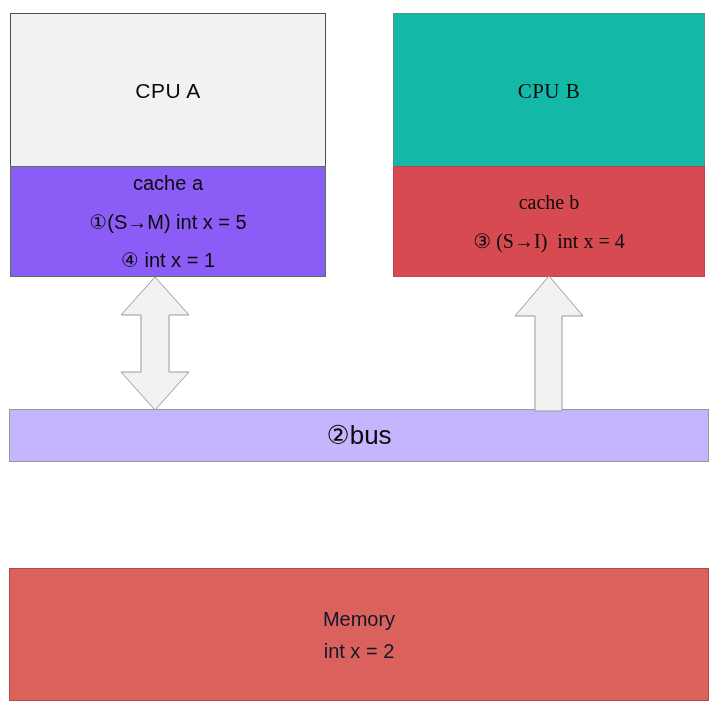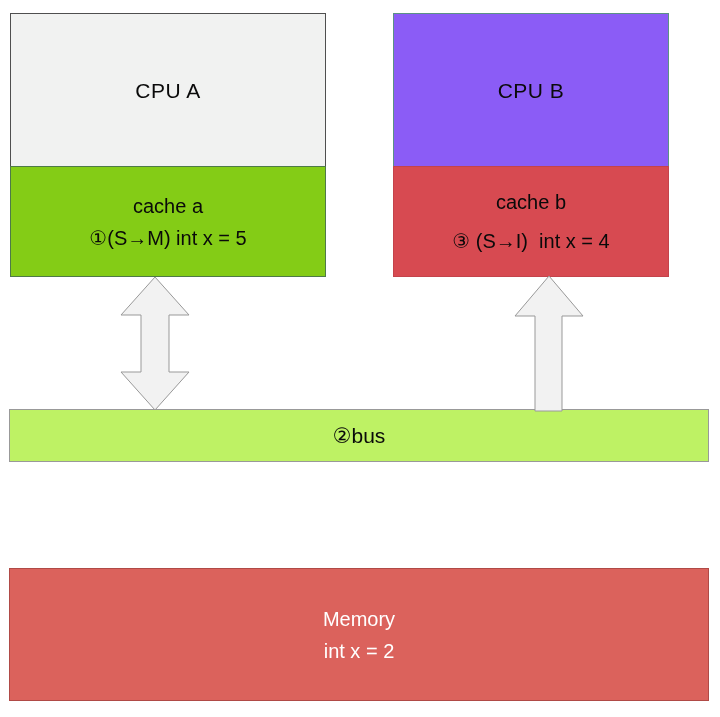--- a/index.html
+++ b/index.html
@@ -23,23 +23,24 @@
     height: 264px;
     background: #f1f2f1;
   }
   .cpu-box.a {
     left: 10px;
     width: 316px;
     border: 1px solid #4f4f4f;
   }
   .cpu-box.b {
     left: 393px;
-    width: 276px;
+    width: 312px;
     border: 1px solid #5b9186;
-    background: #8b5cf6;
+    background: #14b8a6;
+    font-family: Liberation Serif, serif;
   }
   .cpu-title {
     position: absolute;
     top: 0;
     left: 0;
     right: 0;
     height: 154px;
     display: flex;
     align-items: center;
     justify-content: center;
@@ -52,22 +53,23 @@
     left: -1px;
     right: -1px;
     bottom: -1px;
     height: 111px;
     display: flex;
     flex-direction: column;
     align-items: center;
     justify-content: center;
   }
   .cache-section.a {
-    background: #84cc16;
+    background: #8b5cf6;
     border: 1px solid #4e7a48;
+    justify-content: space-between;
   }
   .cache-section.b {
     background: #d74a51;
     border: 1px solid #c4434b;
     gap: 7px;
   }
   .cache-line {
     font-size: 20px;
     line-height: 32px;
     color: #0a0a0a;
@@ -75,44 +77,44 @@
     text-align: center;
   }
 
   
   .bus {
     position: absolute;
     left: 9px;
     top: 409px;
     width: 700px;
     height: 53px;
-    background: #bef264;
+    background: #c4b5fd;
     border: 1px solid #999999;
     display: flex;
     align-items: center;
     justify-content: center;
-    font-size: 21px;
+    font-size: 26px;
     color: #0a0a0a;
   }
 
   
   .memory {
     position: absolute;
     left: 9px;
     top: 568px;
     width: 700px;
     height: 133px;
     background: #db625c;
     border: 1px solid #b04a46;
     display: flex;
     flex-direction: column;
     align-items: center;
     justify-content: center;
   }
-  .memory .cache-line { color: #ffffff; }
+  .memory .cache-line { color: #0f172a; }
 
   
   .arrow-layer {
     position: absolute;
     left: 0;
     top: 0;
     width: 720px;
     height: 717px;
     pointer-events: none;
   }
@@ -126,20 +128,21 @@
 </head>
 <body>
 
 <div class="canvas">
 
   <div class="cpu-box a">
     <div class="cpu-title">CPU A</div>
     <div class="cache-section a">
       <div class="cache-line">cache a</div>
       <div class="cache-line">①(S→M) int x = 5</div>
+      <div class="cache-line">④ int x = 1</div>
     </div>
   </div>
 
   <div class="cpu-box b">
     <div class="cpu-title">CPU B</div>
     <div class="cache-section b">
       <div class="cache-line">cache b</div>
       <div class="cache-line">③ (S→I)  int x = 4</div>
     </div>
   </div>

